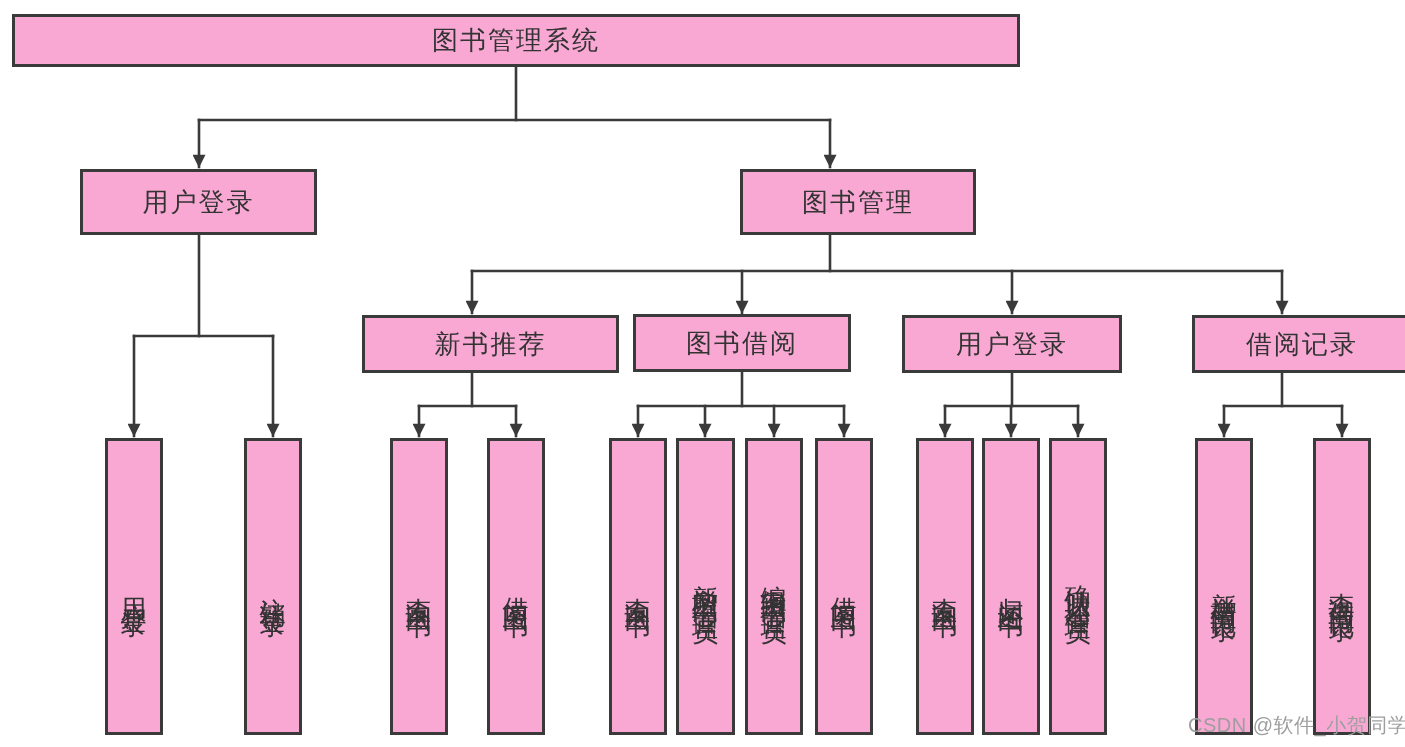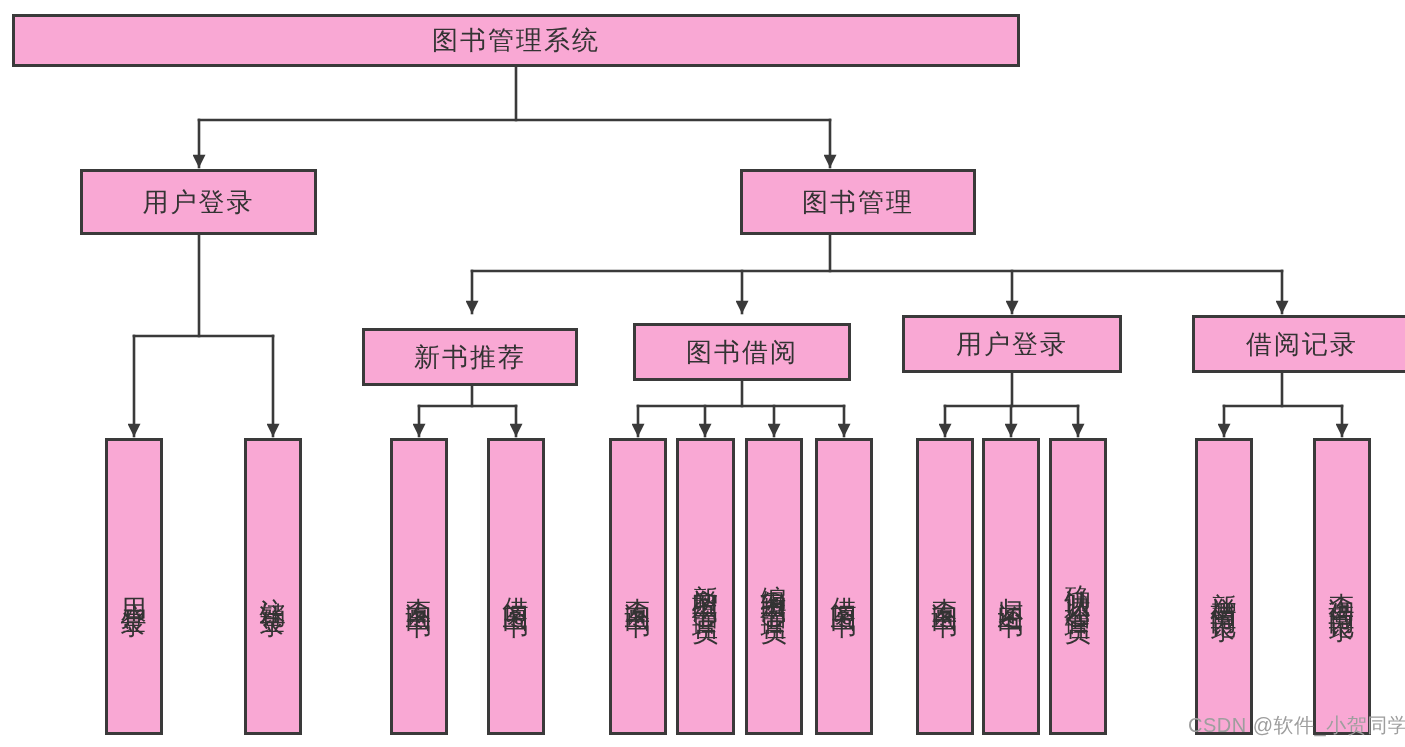--- a/index.html
+++ b/index.html
@@ -109,24 +109,24 @@
     <span class="lbl">图书管理系统</span>
   </div>
 
   <div class="box h" style="left:80px;top:169px;width:237px;height:66px;">
     <span class="lbl">用户登录</span>
   </div>
   <div class="box h" style="left:712px;top:169px;width:236px;height:66px;margin-left:28px;">
     <span class="lbl">图书管理</span>
   </div>
 
-  <div class="box h" style="left:362px;top:315px;width:216px;height:58px;margin-top:13px;">
+  <div class="box h" style="left:362px;top:315px;width:257px;height:58px;">
     <span class="lbl">新书推荐</span>
   </div>
-  <div class="box h" style="left:633px;top:323px;width:218px;height:58px;">
+  <div class="box h" style="left:633px;top:314px;width:218px;height:58px;">
     <span class="lbl">图书借阅</span>
   </div>
   <div class="box h" style="left:902px;top:315px;width:220px;height:58px;">
     <span class="lbl">用户登录</span>
   </div>
   <div class="box h" style="left:1172px;top:315px;width:220px;height:58px;margin-left:20px;">
     <span class="lbl">借阅记录</span>
   </div>
 
   <div class="box v" style="left:105px;top:438px;width:58px;height:297px;">

